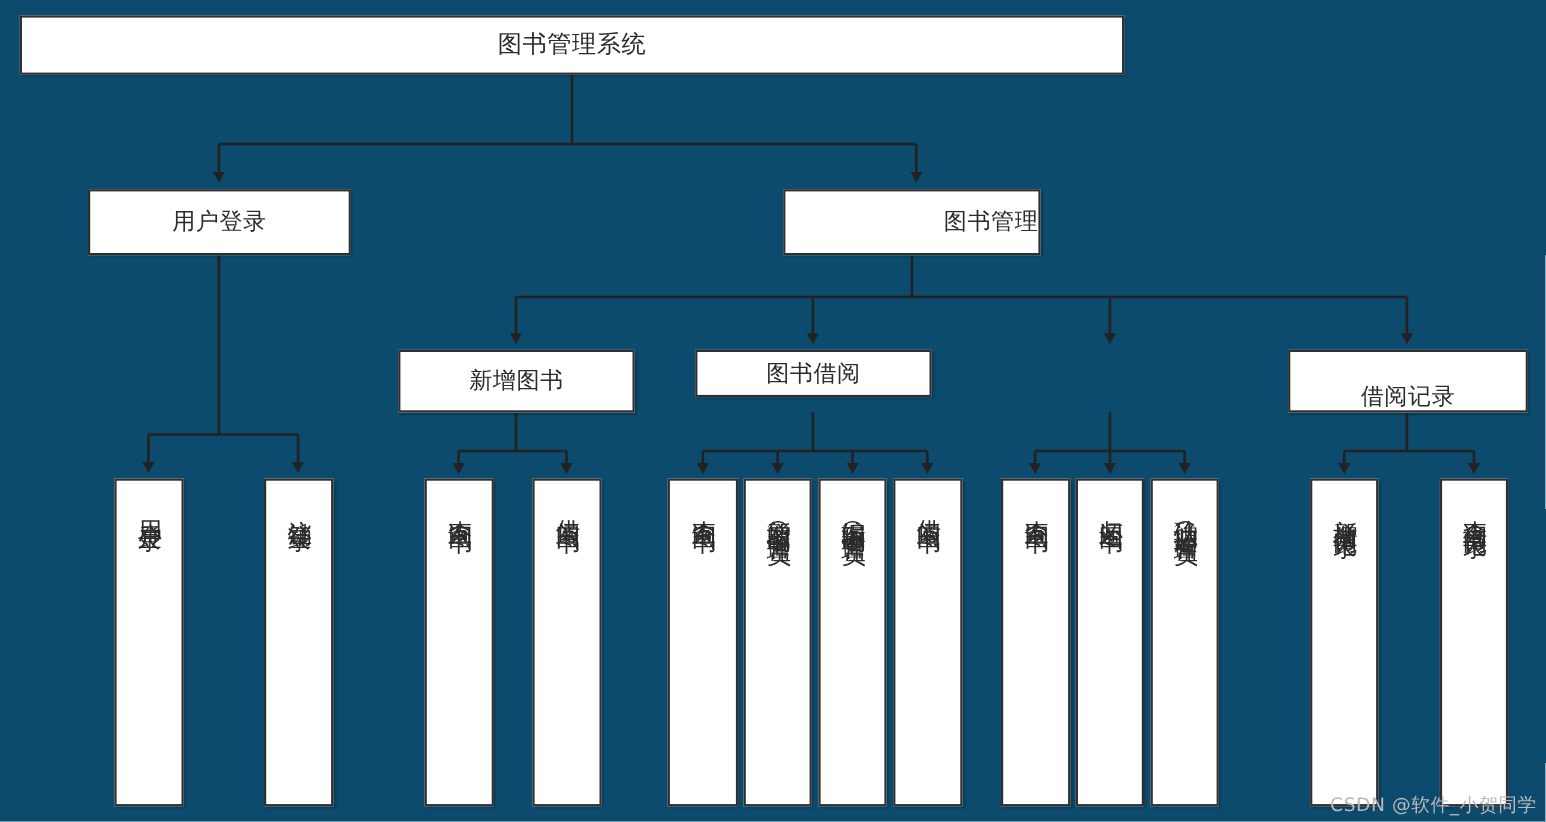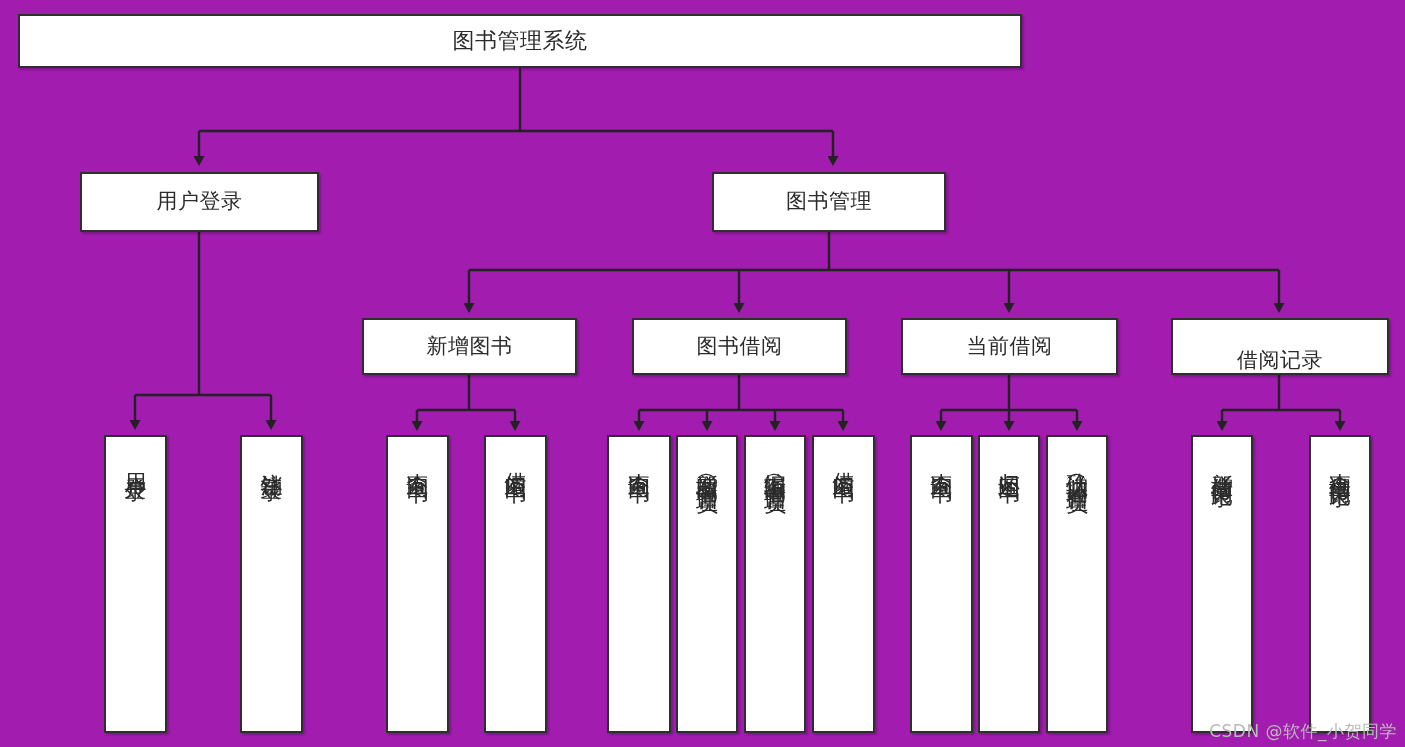--- a/index.html
+++ b/index.html
@@ -8,21 +8,21 @@
     padding: 0;
     background: #ffffff;
   }
   body {
     font-family: "DejaVu Sans", "Liberation Sans", sans-serif;
   }
   #diagram-canvas {
     position: relative;
     width: 1405px;
     height: 747px;
-    background: #a21caf;
+    background: #0c4a6e;
     overflow: hidden;
   }
   #edge-layer {
     position: absolute;
     left: 0;
     top: 0;
     width: 1405px;
     height: 747px;
     pointer-events: none;
   }
@@ -130,32 +130,29 @@
     </g>
   </svg>
 
   <div class="node horizontal root" style="left:18px; top:14px; width:1004px; height:54px;">
     <span class="node-label">图书管理系统</span>
   </div>
 
   <div class="node horizontal" style="left:80px; top:172px; width:239px; height:60px;">
     <span class="node-label">用户登录</span>
   </div>
-  <div class="node horizontal" style="left:712px; top:172px; width:234px; height:60px;">
+  <div class="node horizontal" style="left:712px; top:172px; width:234px; height:60px;justify-content:flex-end;">
     <span class="node-label">图书管理</span>
   </div>
 
   <div class="node horizontal" style="left:362px; top:318px; width:215px; height:57px;">
     <span class="node-label">新增图书</span>
   </div>
-  <div class="node horizontal" style="left:632px; top:318px; width:215px; height:57px;">
+  <div class="node horizontal" style="left:632px; top:318px; width:215px; height:43px;">
     <span class="node-label">图书借阅</span>
-  </div>
-  <div class="node horizontal" style="left:901px; top:318px; width:217px; height:57px;">
-    <span class="node-label">当前借阅</span>
   </div>
   <div class="node horizontal" style="left:1171px; top:318px; width:218px; height:57px;align-items:flex-end;">
     <span class="node-label">借阅记录</span>
   </div>
 
   <div class="node vertical" style="left:104px; top:435px; width:63px; height:298px;">
     <span class="node-label">用户登录</span>
   </div>
   <div class="node vertical" style="left:240px; top:435px; width:63px; height:298px;">
     <span class="node-label">注销登录</span>

